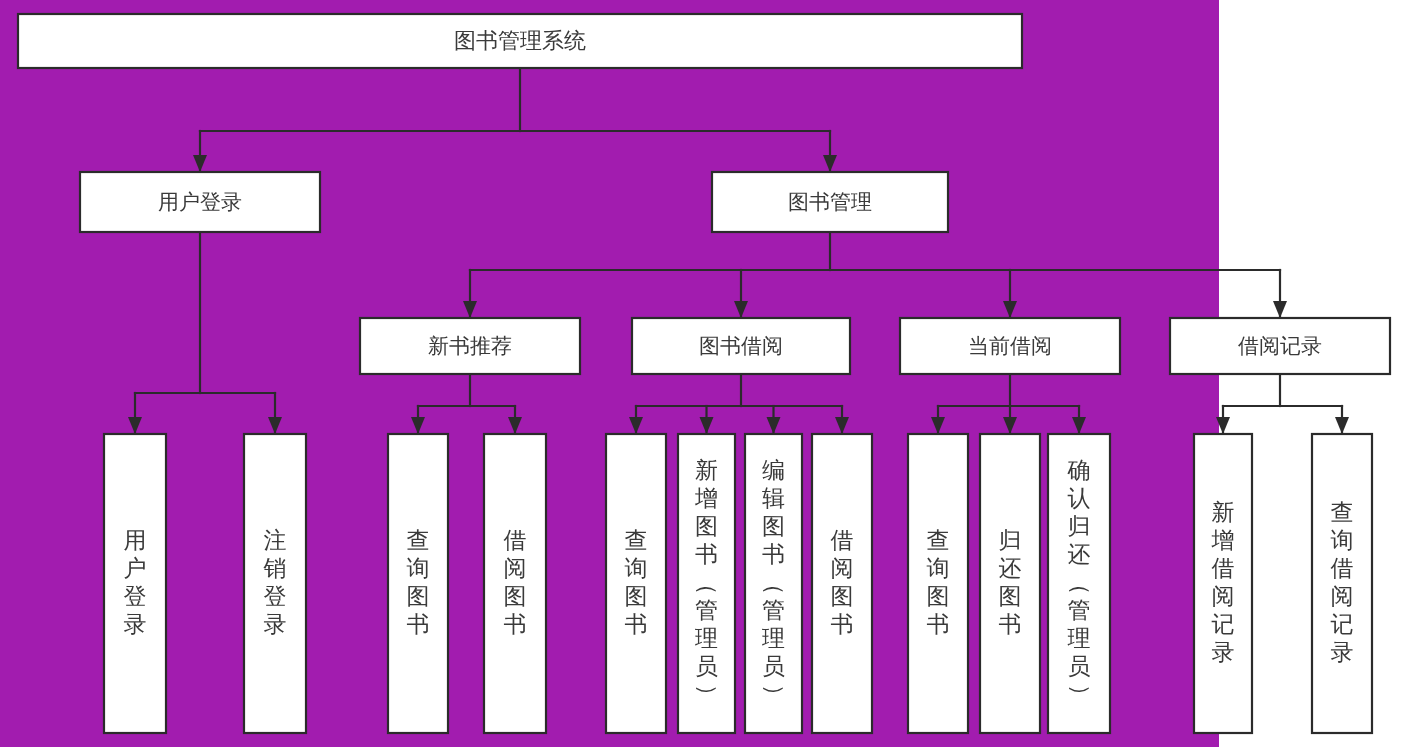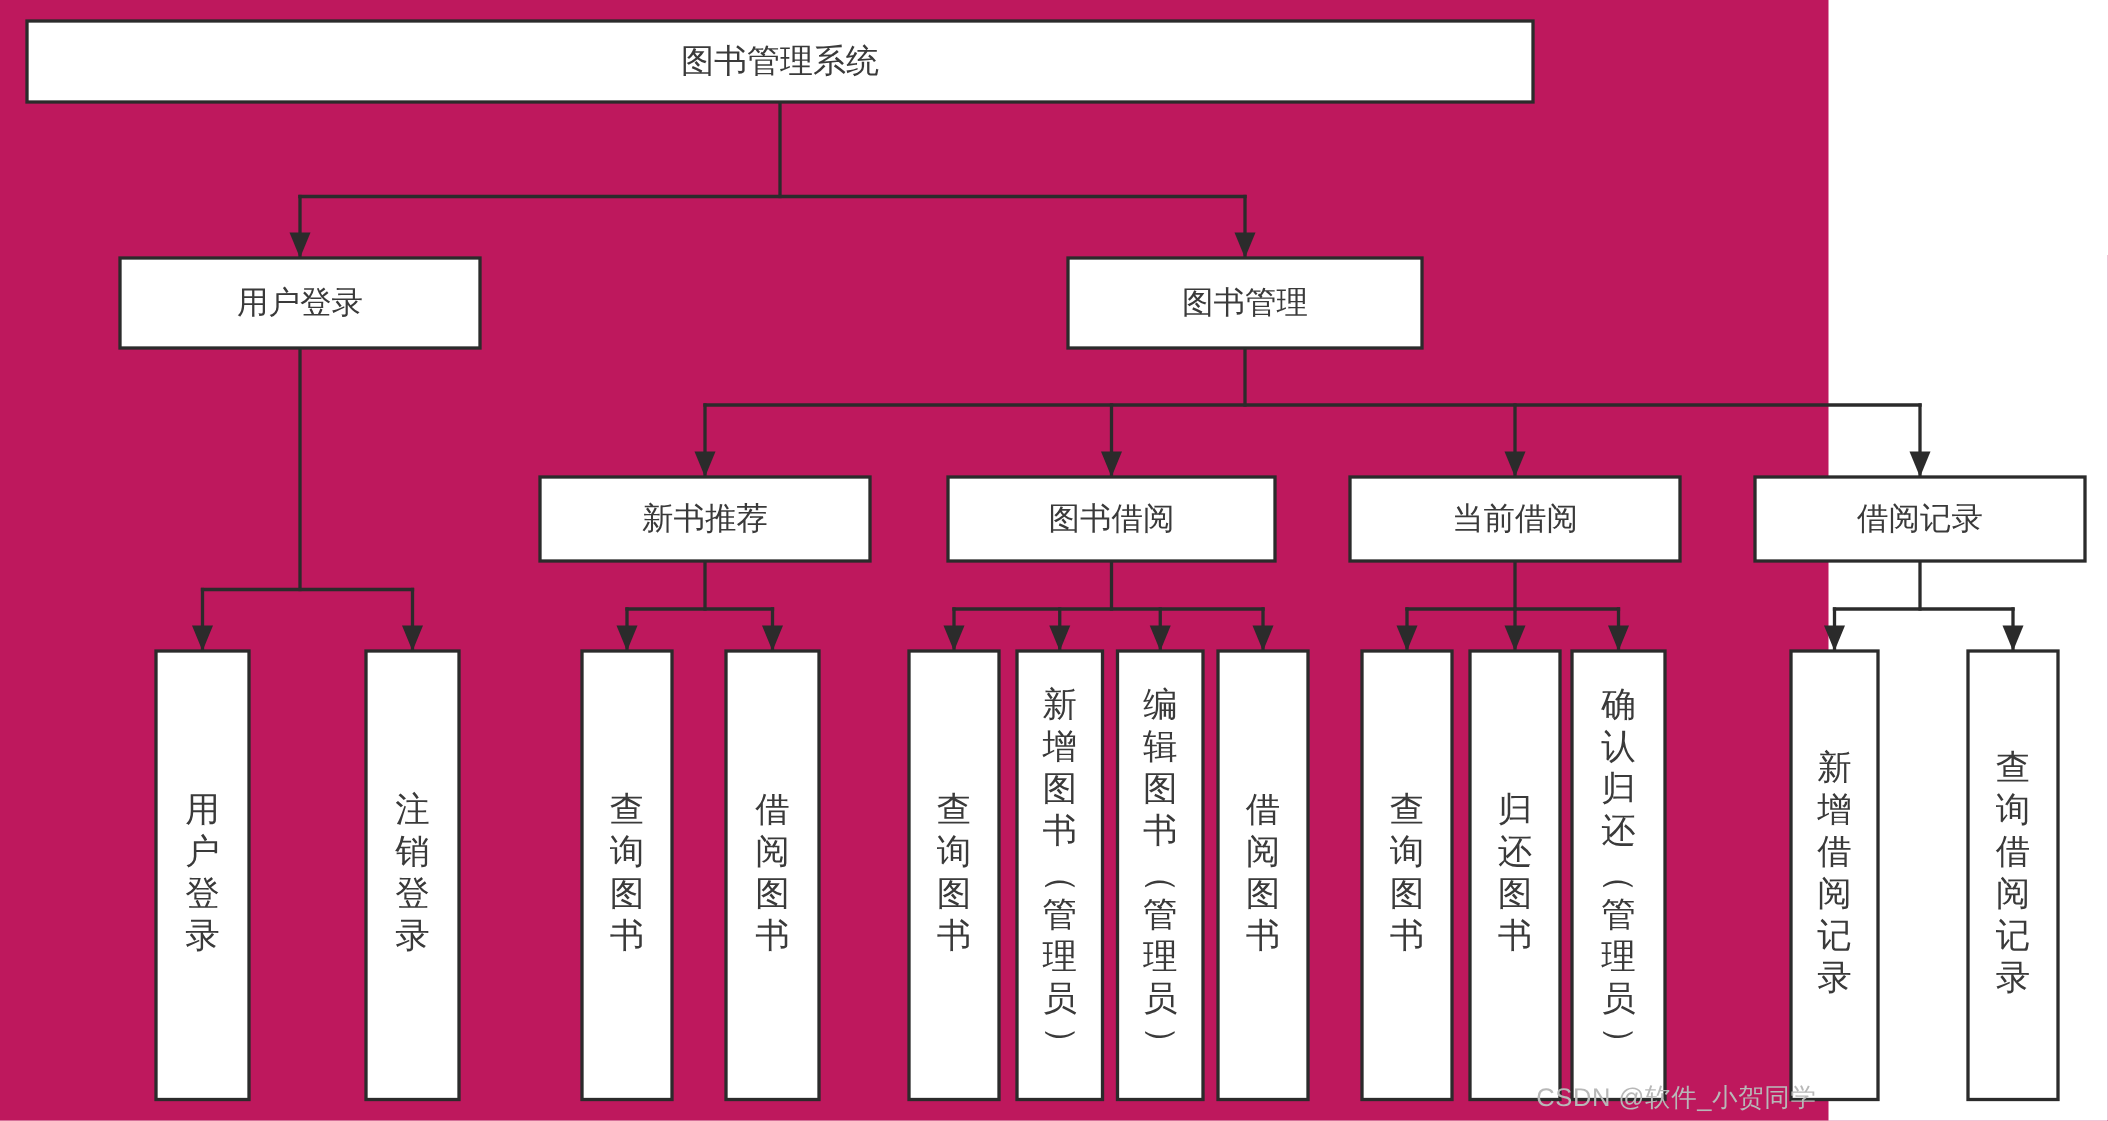--- a/index.html
+++ b/index.html
@@ -10,21 +10,21 @@
   body {
     width: 1405px;
     height: 747px;
     font-family: "Liberation Sans", "DejaVu Sans", sans-serif;
     overflow: hidden;
   }
   #diagram-root {
     position: relative;
     width: 1219px;
     height: 747px;
-    background: #be185d;
+    background: #a21caf;
   }
   svg.flow {
     position: absolute;
     left: 0;
     top: 0;
     width: 1405px;
     height: 747px;
   }
   .box-rect {
     fill: #ffffff;
@@ -265,15 +265,14 @@
           <text x="1342" y="513.5" class="leaf-label-char">查</text>
           <text x="1342" y="541.5" class="leaf-label-char">询</text>
           <text x="1342" y="569.5" class="leaf-label-char">借</text>
           <text x="1342" y="597.5" class="leaf-label-char">阅</text>
           <text x="1342" y="625.5" class="leaf-label-char">记</text>
           <text x="1342" y="653.5" class="leaf-label-char">录</text>
         </g>
       </g>
   </svg>
 
-  <div class="watermark">CSDN @软件_小贺同学</div>
 
 </div>
 
 </body></html>

